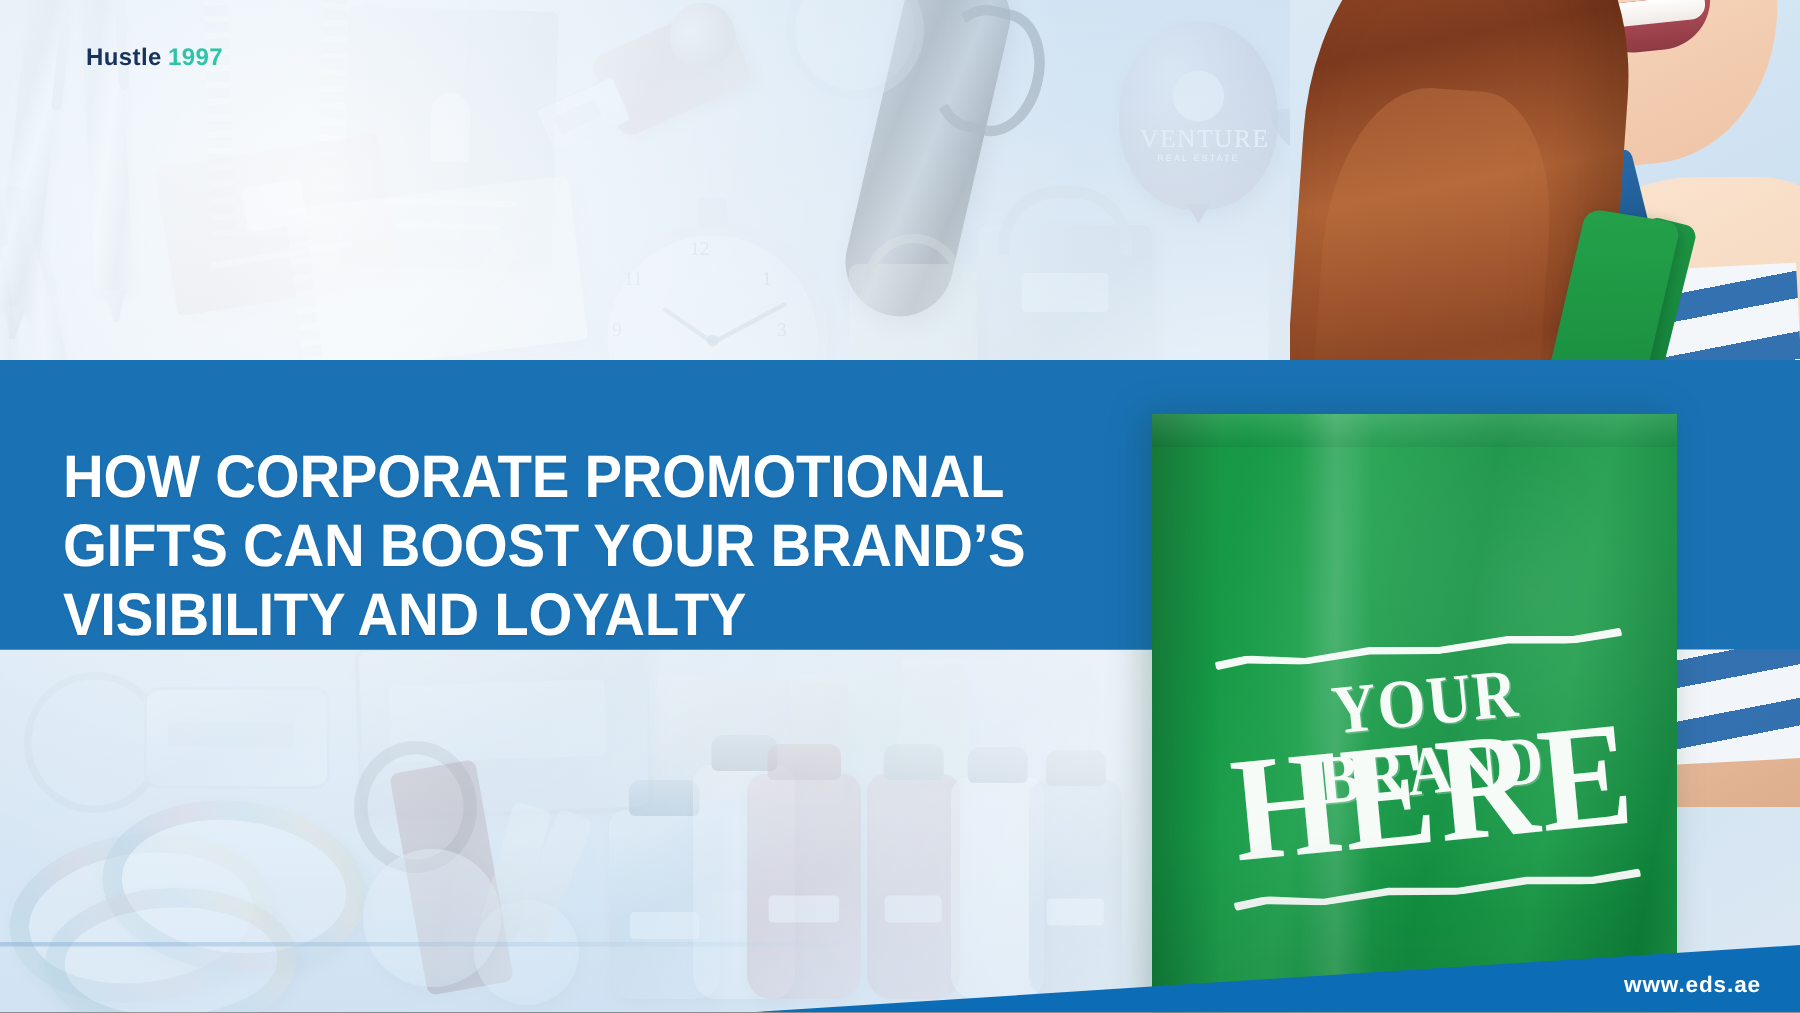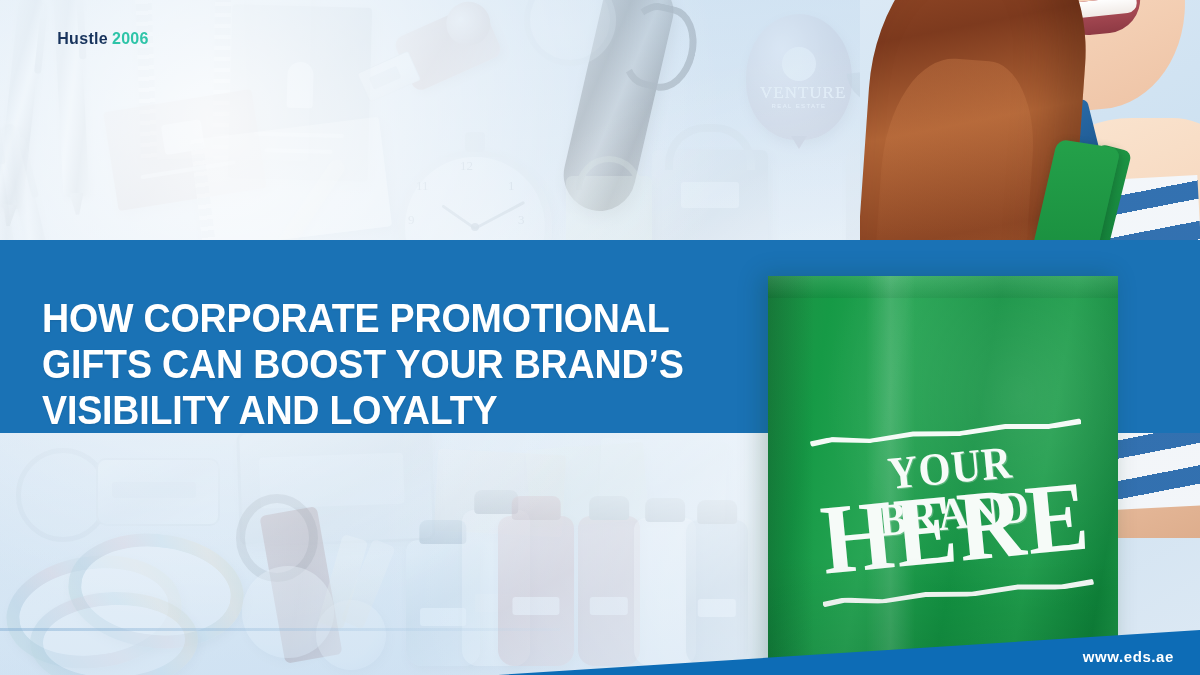--- a/index.html
+++ b/index.html
@@ -786,21 +786,21 @@
     <div class="stamp">
       <div class="stamp-rule top"></div>
       <div class="stamp-line1">YOUR BRAND</div>
       <div class="stamp-line2">HERE</div>
       <div class="stamp-rule bot"></div>
     </div>
   </div>
 
   <div class="logo">
     <div class="logo-since">
-      <span class="w1">Hustle</span><span class="w2">2006</span>
+      <span class="w1">Hustle</span><span class="w2">1997</span>
     </div>
   </div>
 
   <div class="footer-hairline"></div>
   <div class="footer-bar"></div>
   <div class="footer-url">www.eds.ae</div>
 
 </div>
 
 </body></html>

